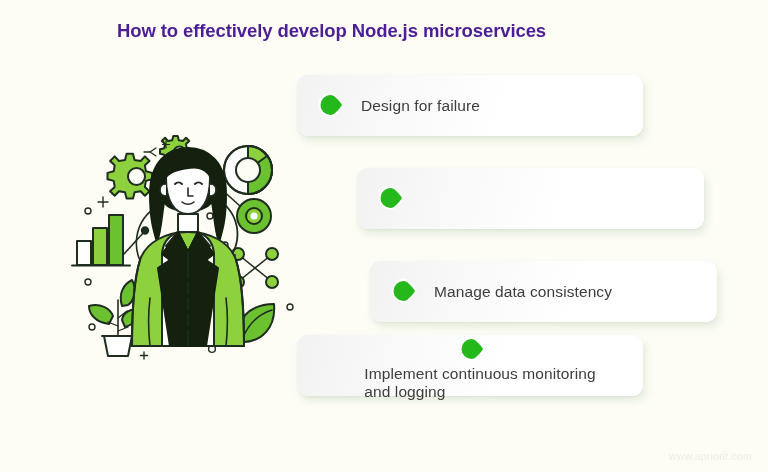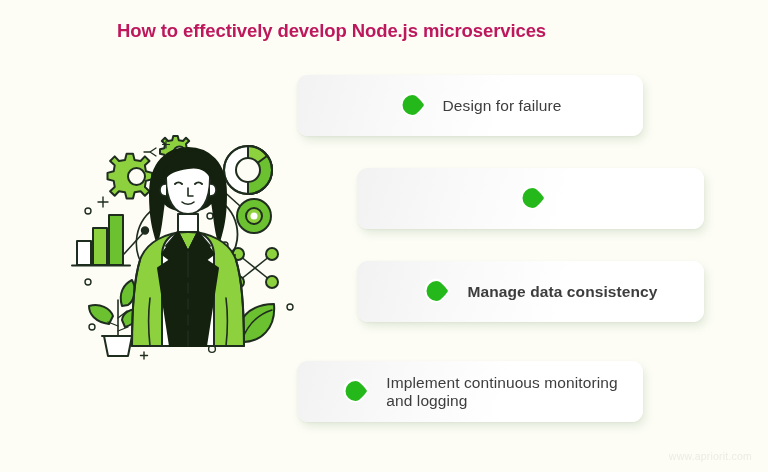--- a/index.html
+++ b/index.html
@@ -24,21 +24,21 @@
 
   
   .title {
     position: absolute;
     top: 20px;
     left: 0;
     width: 663px;
     text-align: center;
     font-size: 18.5px;
     font-weight: bold;
-    color: #be185d;
+    color: #4c1d95;
     letter-spacing: -0.1px;
     font-family: "Liberation Sans", sans-serif;
   }
 
   
   .illustration {
     position: absolute;
     left: 62px;
     top: 128px;
     width: 250px;
@@ -50,26 +50,25 @@
   .card {
     position: absolute;
     background: linear-gradient(105deg, #f1f2f1 0%, #f8f9f8 28%, #ffffff 60%, #ffffff 100%);
     border-radius: 11px;
     box-shadow: 3px 5px 9px rgba(120, 160, 110, 0.18),
                 0 1px 2px rgba(120, 150, 110, 0.10);
     display: flex;
     align-items: center;
     box-sizing: border-box;
     padding-left: 20px;
-    justify-content: center;
   }
   .card-1 { left: 297px; top: 75px;  width: 346px; height: 61px; }
   .card-2 { left: 357px; top: 168px; width: 347px; height: 61px; }
-  .card-3 { left: 357px; top: 261px; width: 347px; height: 61px; font-weight: bold; }
-  .card-4 { left: 297px; top: 361px; width: 346px; height: 61px; }
+  .card-3 { left: 370px; top: 261px; width: 347px; height: 61px; }
+  .card-4 { left: 297px; top: 335px; width: 346px; height: 61px; flex-direction: column; }
 
   
   .bullet {
     position: relative;
     width: 30px;
     height: 30px;
     flex: 0 0 30px;
     margin-right: 14px;
   }
   .bullet svg { display: block; }

